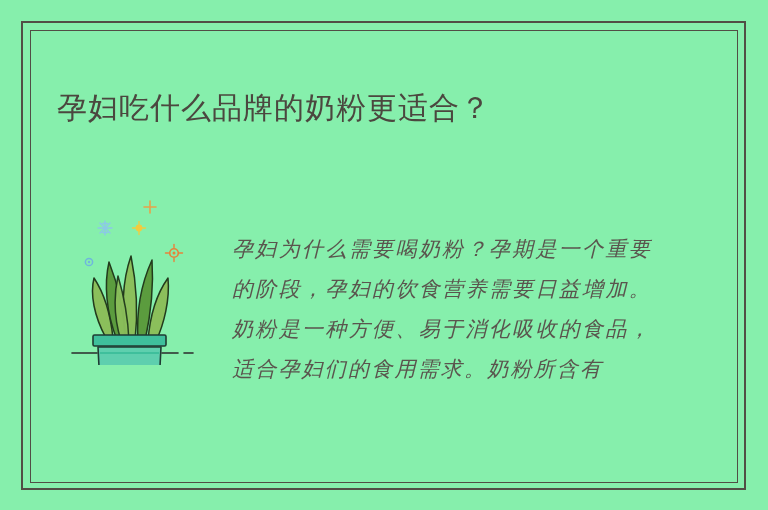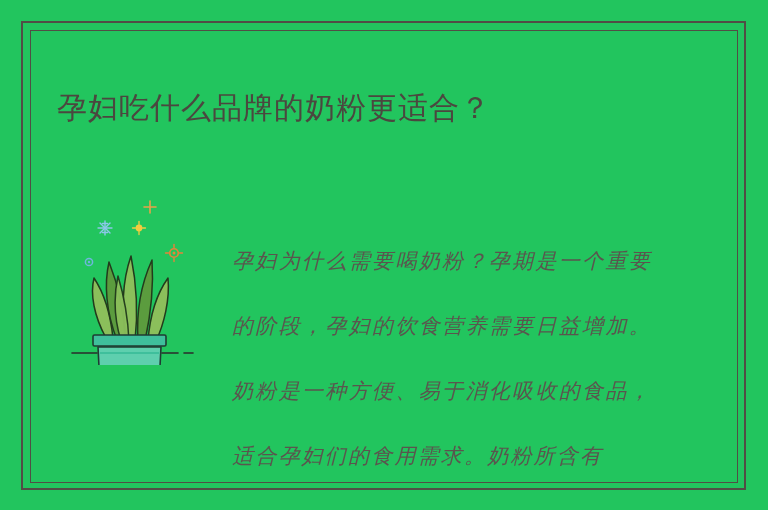--- a/index.html
+++ b/index.html
@@ -13,21 +13,21 @@
     overflow: hidden;
     background: #fdfdf3;
     font-family: "Liberation Sans", "DejaVu Sans", sans-serif;
     -webkit-font-smoothing: antialiased;
   }
 
   .page {
     position: relative;
     width: 768px;
     height: 510px;
-    background: #22c55e;
+    background: #86efac;
   }
 
   
   .frame-outer {
     position: absolute;
     left: 21px;
     top: 21px;
     width: 725px;
     height: 469px;
     border: 2px solid #514e45;
@@ -75,21 +75,21 @@
 
   
   .body-copy {
     position: absolute;
     left: 232px;
     top: 208px;
     width: 420px;
     color: #5a554e;
     font-family: "DejaVu Serif", "Liberation Serif", serif;
     font-size: 21px;
-    line-height: 65px;
+    line-height: 40px;
     font-style: italic;
     letter-spacing: 2.2px;
     text-align: justify;
     text-justify: inter-character;
   }
 </style>
 </head>
 <body>
 
 <div class="page">

